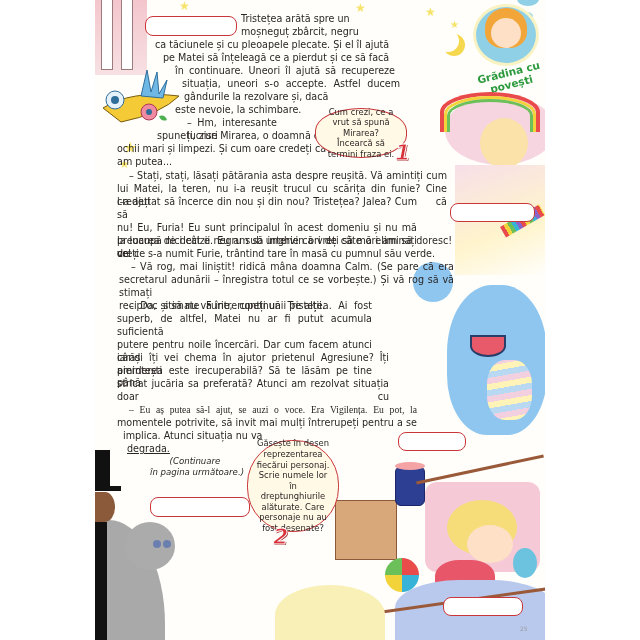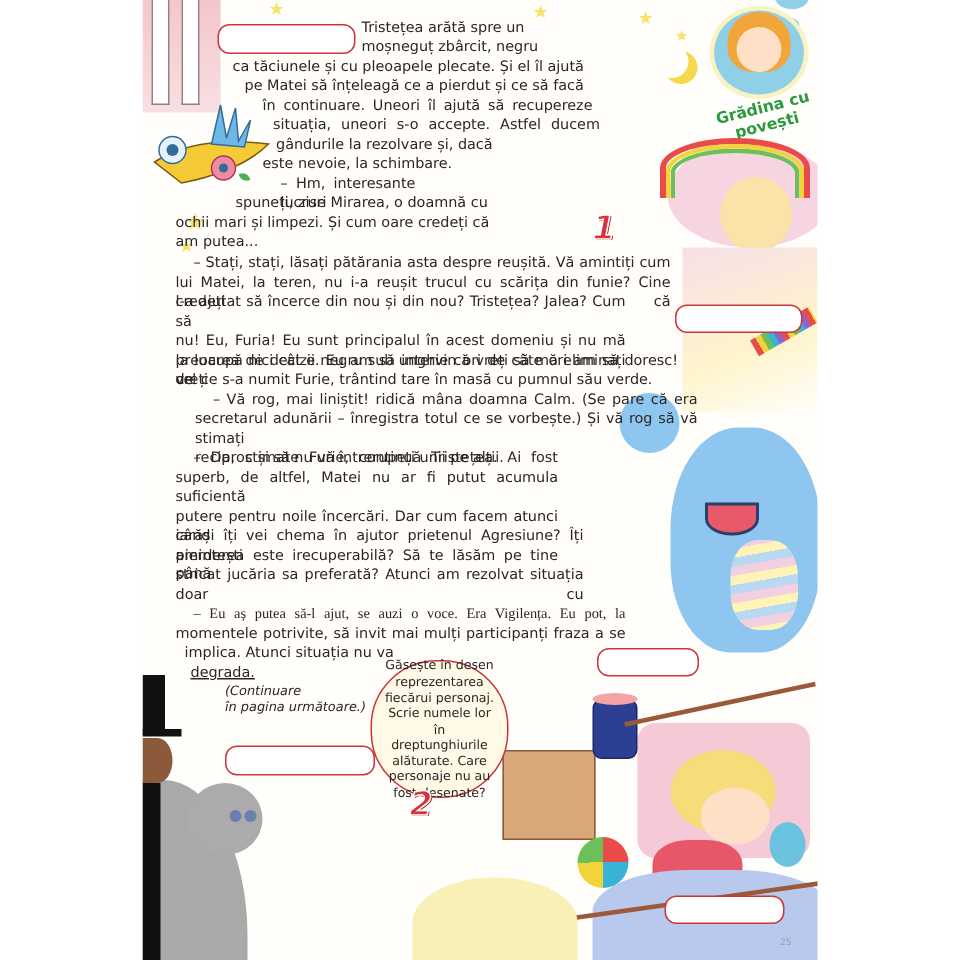--- a/index.html
+++ b/index.html
@@ -149,67 +149,70 @@
   <div class="text" style="left:62px; top:130px;">
     <span class="line">spuneți, zise Mirarea, o doamnă cu</span>
   </div>
   <div class="text" style="left:22px; top:143px;">
     <span class="line">ochii mari și limpezi. Și cum oare credeți că</span>
   </div>
   <div class="text" style="left:22px; top:156px;">
     <span class="line">am putea...</span>
   </div>
 
+  <div class="bubble" style="left:220px; top:108px; width:92px; height:50px;">
+    <span>Cum crezi, ce a vrut să spună Mirarea? Încearcă să termini fraza ei.</span>
+  </div>
   <div class="num" style="left:300px; top:140px;">1</div>
 
   <div class="text" style="left:22px; top:170px; width:330px;">
     <span class="just" style="padding-left:12px;">– Stați, stați, lăsați pătărania asta despre reușită. Vă amintiți cum</span>
     <span class="just">lui Matei, la teren, nu i-a reușit trucul cu scărița din funie? Cine credeți că</span>
   </div>
   <div class="text" style="left:22px; top:196px; width:300px;">
     <span class="just">l-a ajutat să încerce din nou și din nou? Tristețea? Jalea? Cum să</span>
     <span class="just">nu! Eu, Furia! Eu sunt principalul în acest domeniu și nu mă</span>
     <span class="just">preocupă nici cât e negru sub unghie că vreți să mă eliminați de</span>
   </div>
   <div class="text" style="left:22px; top:235px; width:335px;">
     <span class="just">la luarea de decizii. Eu am să intervin ori de câte ori am să doresc! vreți</span>
   </div>
   <div class="text" style="left:22px; top:248px;">
     <span class="line">cel ce s-a numit Furie, trântind tare în masă cu pumnul său verde.</span>
   </div>
 
-  <div class="text" style="left:35px; top:261px; width:335px;">
+  <div class="text" style="left:24px; top:261px; width:335px;">
     <span class="just" style="padding-left:12px;">– Vă rog, mai liniștit! ridică mâna doamna Calm. (Se pare că era</span>
     <span class="just">secretarul adunării – înregistra totul ce se vorbește.) Și vă rog să vă stimați</span>
     <span class="line">reciproc și să nu vă întrerupeți unii pe alții.</span>
   </div>
 
   <div class="text" style="left:22px; top:300px; width:255px;">
     <span class="just" style="padding-left:12px;">– Da, stimate Furie, continuă Tristețea. Ai fost</span>
     <span class="just">superb, de altfel, Matei nu ar fi putut acumula suficientă</span>
     <span class="just">putere pentru noile încercări. Dar cum facem atunci când</span>
     <span class="just">pierderea este irecuperabilă? Să te lăsăm pe tine până</span>
   </div>
   <div class="text" style="left:22px; top:352px; width:272px;">
     <span class="just">iarăși îți vei chema în ajutor prietenul Agresiune? Îți amintești</span>
     <span class="just">stricat jucăria sa preferată? Atunci am rezolvat situația doar cu</span>
   </div>
 
   <div class="text" style="left:22px; top:404px; width:300px;">
     <span class="just" style="padding-left:12px;font-family:Liberation Serif, serif;">– Eu aș putea să-l ajut, se auzi o voce. Era Vigilența. Eu pot, la</span>
-    <span class="just">momentele potrivite, să invit mai mulți participanți fraza a se</span>
+    <span class="just">momentele potrivite, să invit mai mulți întrerupeți pentru a se</span>
   </div>
   <div class="text" style="left:28px; top:430px;">
     <span class="line">implica. Atunci situația nu va</span>
   </div>
   <div class="text" style="left:32px; top:443px;text-decoration:underline;">
     <span class="line">degrada.</span>
   </div>
 
-  <div class="text" style="left:55px; top:456px; width:90px; text-align:left; font-style:italic; font-size:8.6px; line-height:11px;">
+  <div class="text" style="left:55px; top:456px; width:90px; text-align:center; font-style:italic; font-size:8.6px; line-height:11px;">
     <span class="line">(Continuare</span>
     <span class="line">în pagina următoare.)</span>
   </div>
 
   <div class="bubble" style="left:152px; top:440px; width:92px; height:92px; border-radius:48%;">
     <span>Găsește în desen reprezentarea fiecărui personaj. Scrie numele lor în dreptunghiurile alăturate. Care personaje nu au fost desenate?</span>
   </div>
   <div class="num" style="left:178px; top:524px;">2</div>
 
   <div class="pagenum" style="left:425px; top:625px;">25</div>

